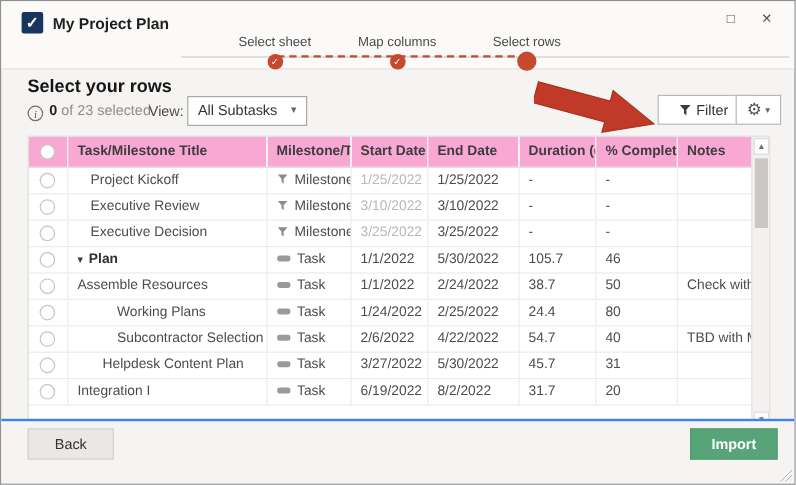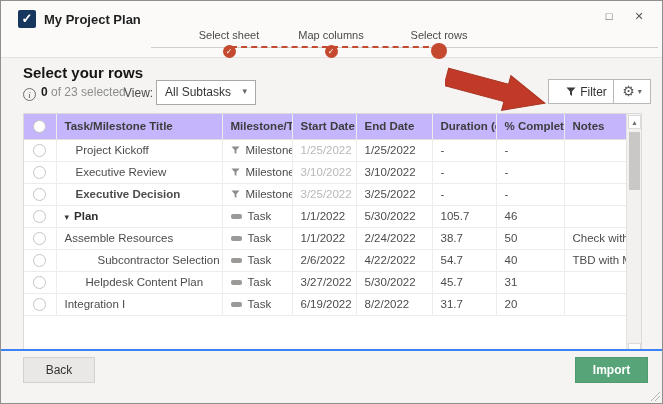--- a/index.html
+++ b/index.html
@@ -34,21 +34,21 @@
   .btn { background:#fff; border:1px solid #b9b8b6; color:#333; text-align:center; cursor:default; }
   .filter-btn { position:absolute; left:547px; top:78px; width:77px; height:25px; padding-top:5px; font-size:12px; }
   .gear-btn { position:absolute; left:612px; top:78px; width:38px; height:25px; padding-top:3px; font-size:14px; color:#555; }
   .gear-btn .caret { font-size:8px; color:#666; vertical-align:2px; margin-left:3px; }
   .funnel { display:inline-block; vertical-align:-1px; margin-right:4px; }
   .arrow-annot { position:absolute; left:444px; top:58px; pointer-events:none; }
   
   .grid { position:absolute; left:22px; top:112px; width:619px; height:246px; background:#fff; border:1px solid #dcdbd9; }
   table { border-collapse:collapse; table-layout:fixed; width:603px; }
   th, td { border-right:1px solid #ececea; border-bottom:1px solid #ececea; padding:0 8px; height:22px; font-size:11.5px; text-align:left; white-space:nowrap; overflow:hidden; color:#4c4c4c; font-weight:normal; }
-  thead th { height:25px; font-weight:bold; color:#3d3d3d; border-bottom:1px solid #e0dfdd; background:#c4b5fd; }
+  thead th { height:25px; font-weight:bold; color:#3d3d3d; border-bottom:1px solid #e0dfdd; background:#f9a8d4; }
   col.c-sel{width:32px;} col.c-title{width:166px;} col.c-type{width:70px;} col.c-start{width:64px;} col.c-end{width:76px;} col.c-dur{width:64px;} col.c-pct{width:68px;} col.c-notes{width:63px;}
   .radio { display:inline-block; width:13px; height:13px; border:1px solid #c6c5c3; border-radius:50%; background:#fff; vertical-align:middle; }
   td.sel, th.sel { text-align:center; padding:0; }
   .caret-parent { font-size:9px; color:#3a3a3a; margin-right:5px; }
   tr.parent .title-text { font-weight:bold; color:#2f2f2f; }
   .muted { color:#b9b8b6; }
   .type-cell svg, .type-bar { margin-right:6px; vertical-align:middle; }
   .type-bar { display:inline-block; width:11px; height:5px; background:#9b9a98; border-radius:2px; }
   
   .sb { position:absolute; top:0; right:0; width:15px; height:244px; background:#f2f1f0; border-left:1px solid #e4e3e1; }
@@ -157,21 +157,21 @@
                 <path d="M0.5 0.5 H9.5 L6 4.5 V9 L4 7.5 V4.5 Z" fill="#8d8c8a"></path>
               </svg><span>Milestone</span></td>
     <td class="start muted">3/10/2022</td>
     <td>3/10/2022</td>
     <td>-</td>
     <td>-</td>
     <td></td>
   </tr>
           <tr>
     <td class="sel"><span class="radio"></span></td>
-    <td class="title-cell" style="padding-left: 19px; font-weight: bold;"><span class="title-text">Executive Decision</span></td>
+    <td class="title-cell" style="padding-left: 19px;"><span class="title-text">Executive Decision</span></td>
     <td class="type-cell"><svg width="9" height="9" viewBox="0 0 10 10" style="margin-right:6px;vertical-align:-1px;">
                 <path d="M0.5 0.5 H9.5 L6 4.5 V9 L4 7.5 V4.5 Z" fill="#8d8c8a"></path>
               </svg><span>Milestone</span></td>
     <td class="start muted">3/25/2022</td>
     <td>3/25/2022</td>
     <td>-</td>
     <td>-</td>
     <td></td>
   </tr>
           <tr class="parent">
@@ -186,20 +186,30 @@
   </tr>
           <tr>
     <td class="sel"><span class="radio"></span></td>
     <td class="title-cell" style=""><span class="title-text">Assemble Resources</span></td>
     <td class="type-cell"><span class="type-bar"></span><span>Task</span></td>
     <td class="start">1/1/2022</td>
     <td>2/24/2022</td>
     <td>38.7</td>
     <td>50</td>
     <td>Check with Tina</td>
+  </tr>
+          <tr>
+    <td class="sel"><span class="radio"></span></td>
+    <td class="title-cell" style="padding-left: 41px;"><span class="title-text">Working Plans</span></td>
+    <td class="type-cell"><span class="type-bar"></span><span>Task</span></td>
+    <td class="start">1/24/2022</td>
+    <td>2/25/2022</td>
+    <td>24.4</td>
+    <td>80</td>
+    <td></td>
   </tr>
           <tr>
     <td class="sel"><span class="radio"></span></td>
     <td class="title-cell" style="padding-left: 41px;"><span class="title-text">Subcontractor Selection</span></td>
     <td class="type-cell"><span class="type-bar"></span><span>Task</span></td>
     <td class="start">2/6/2022</td>
     <td>4/22/2022</td>
     <td>54.7</td>
     <td>40</td>
     <td>TBD with Mike</td>

